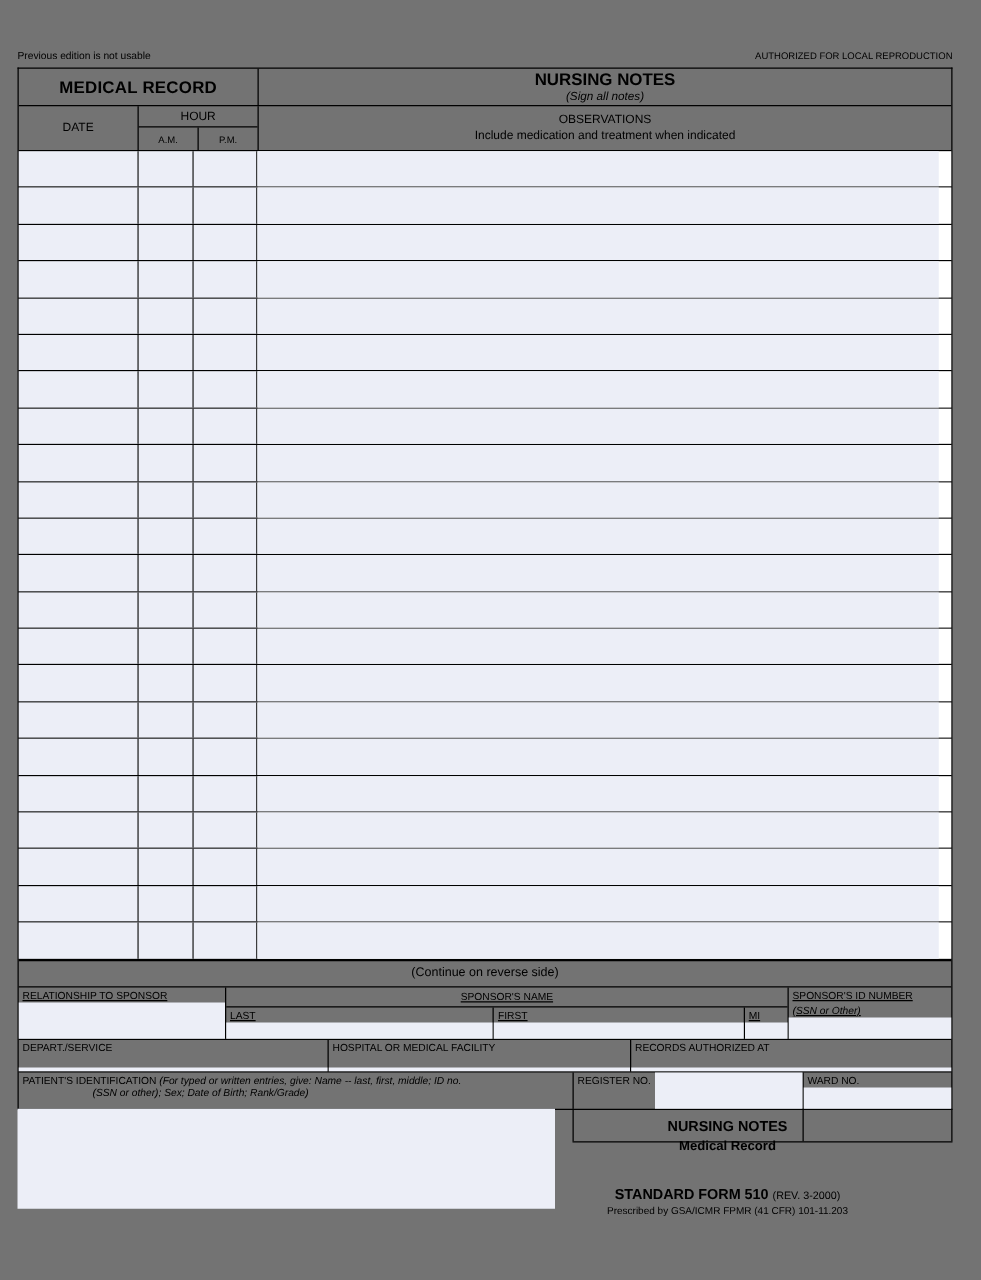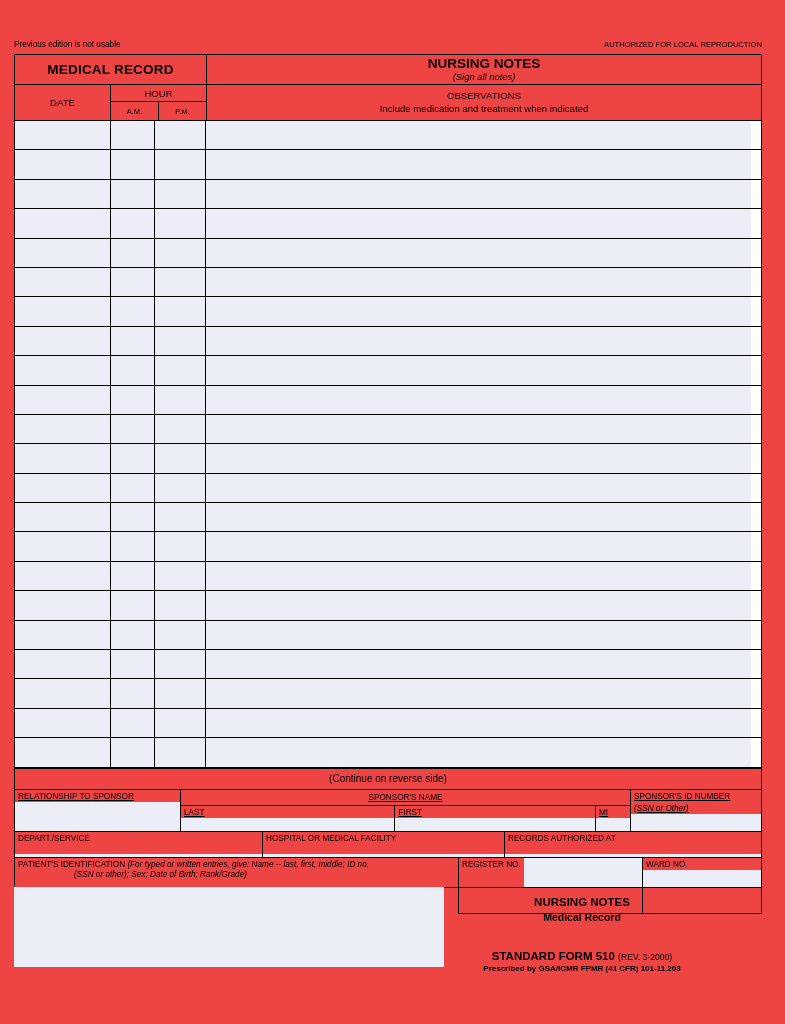--- a/index.html
+++ b/index.html
@@ -13,21 +13,21 @@
     font-family: "Liberation Sans", sans-serif;
     color: #000;
     position: relative;
     overflow: hidden;
   }
   .page {
     position: absolute;
     left: 0; top: 0;
     width: 785px;
     height: 1024px;
-    background: #ef4444;
+    background: #737373;
   }
   
   .top-header {
     position: absolute;
     left: 14px;
     top: 40px;
     width: 748px;
     display: flex;
     justify-content: space-between;
     align-items: flex-end;
@@ -301,21 +301,20 @@
   }
   .br-form {
     margin-top: 26px;
     font-size: 11.5px;
     font-weight: bold;
   }
   .br-form .rev { font-weight: normal; font-size: 8.6px; }
   .br-presc {
     font-size: 8px;
     margin-top: 2px;
-    font-weight: bold;
   }
   .vline-reg {
     position: absolute;
     left: 444px;
     top: 0;
     width: 1.1px;
     height: 26px;
     background: #000;
   }
   .hline-reg {

